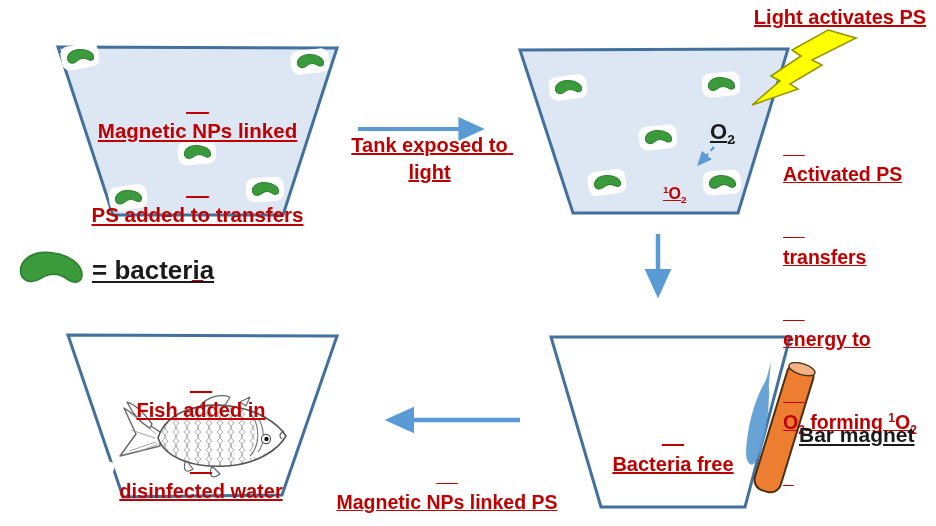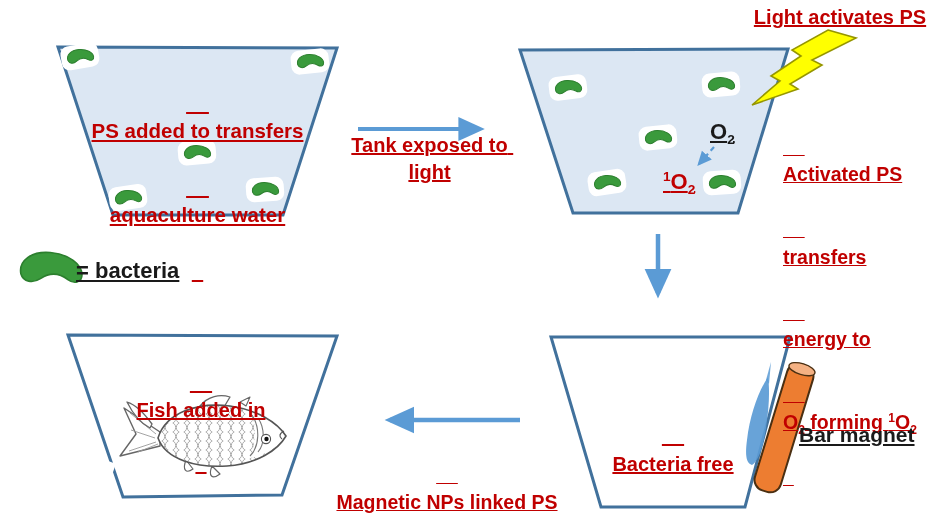--- a/index.html
+++ b/index.html
@@ -113,31 +113,31 @@
           <path d="M2.5,10.5 C1.5,5 7,0.8 15,1.5 C23,2.2 28.5,6.5 28.5,11 C28.5,14 25.5,15.2 22.5,13 C18.5,10 14.5,10.2 11,12.5 C7.5,14.8 3.5,14 2.5,10.5 Z" fill="#3A9A3C" stroke="#2C7F2E" stroke-width="1"></path>
         </g>
         <g transform="translate(707 174) rotate(-4 15 9)">
           <rect x="-4" y="-3.5" width="38" height="24" rx="8" fill="#ffffff"></rect>
           <path d="M2.5,10.5 C1.5,5 7,0.8 15,1.5 C23,2.2 28.5,6.5 28.5,11 C28.5,14 25.5,15.2 22.5,13 C18.5,10 14.5,10.2 11,12.5 C7.5,14.8 3.5,14 2.5,10.5 Z" fill="#3A9A3C" stroke="#2C7F2E" stroke-width="1"></path>
         </g>
       </g>
   </svg>
 
   <div class="lbl center" style="left:85px; top:61px; width:225px; font-size:20.5px; line-height:28px;">
+    <div>Magnetic NPs linked</div>
     <div>PS added to transfers</div>
-    <div>aquaculture water</div>
   </div>
 
   <div class="lbl center" style="left:332px; top:132px; width:195px;">Tank exposed to light</div>
 
   <div class="lbl center" style="left:745px; top:4px; width:190px;">Light activates PS</div>
 
   <div class="lbl black" style="left:710px; top:118px; font-size:22px;"><span>O</span><sub>2</sub></div>
 
-  <div class="lbl" style="left:663px; top:168px; font-size:22px;"><sup>1</sup><span>O</span><sub>2</sub></div>
+  <div class="lbl" style="left:663px; top:180px; font-size:16px;"><sup>1</sup><span>O</span><sub>2</sub></div>
 
   <div class="lbl" style="left:783px; top:106px; width:165px; font-size:19.5px; line-height:27.5px;">
     <div>Activated PS</div>
     <div>transfers</div>
     <div>energy to</div>
     <div><span>O</span><sub>2</sub><span> forming </span><sup>1</sup><span>O</span><sub>2</sub></div>
   </div>
 
 
   <div class="lbl center" style="left:593px; top:394px; width:160px; line-height:28px;">
@@ -148,16 +148,17 @@
   <div class="lbl black" style="left:799px; top:421px; font-size:21px;">Bar magnet</div>
 
   <div class="lbl center" style="left:317px; top:435px; width:260px; font-size:19.5px;">
     <div>Magnetic NPs linked PS</div>
     
     
   </div>
 
   <div class="lbl center" style="left:112px; top:343px; width:178px;">
     <div>Fish added in</div>
+    <div>disinfected water</div>
   </div>
 
-  <div class="lbl black" style="left:76px; top:257px; font-size:22px;">= bacteria</div>
+  <div class="lbl black" style="left:92px; top:257px; font-size:26px;">= bacteria</div>
 </div>
 
 </body></html>

